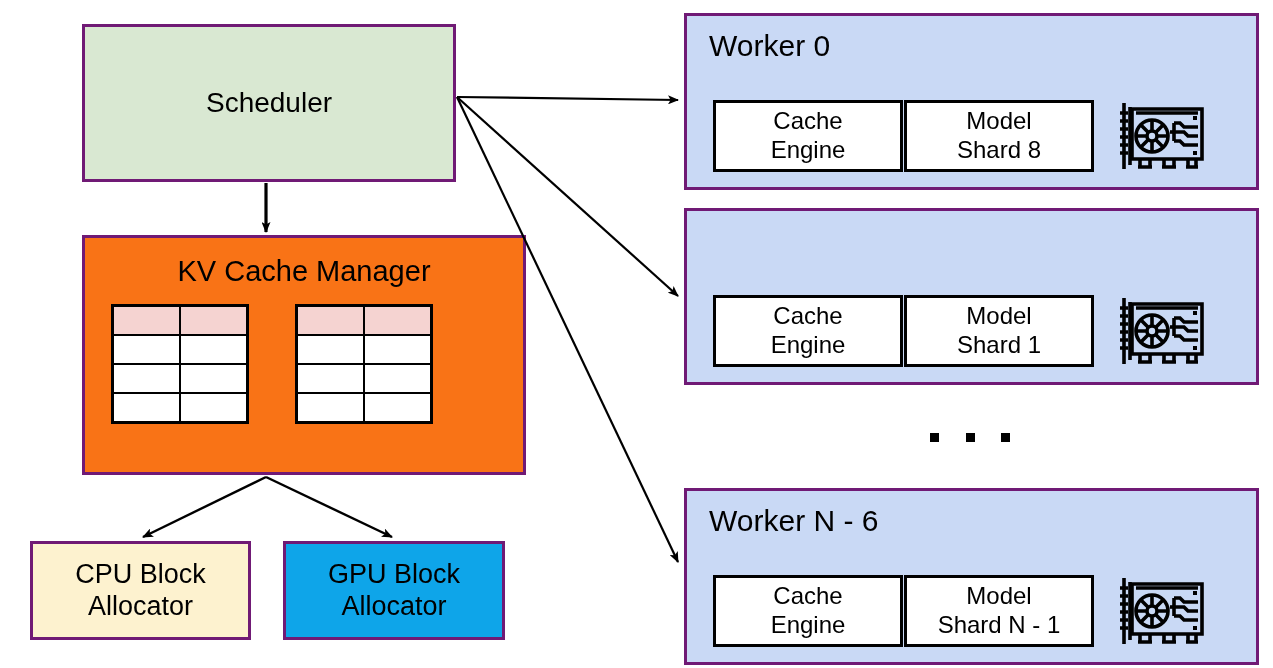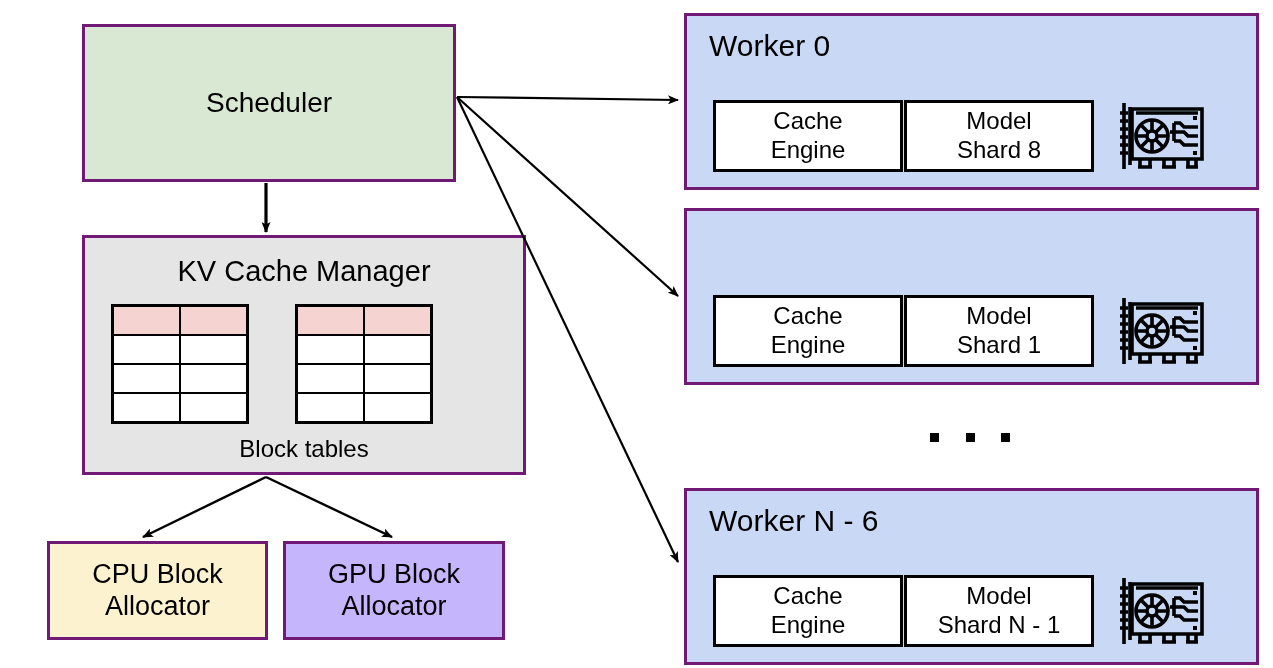--- a/index.html
+++ b/index.html
@@ -33,21 +33,21 @@
   }
   
   #scheduler {
     left: 82px; top: 24px; width: 374px; height: 158px;
     background: #d9e8d2;
     font-size: 28px;
   }
   
   #kv-manager {
     left: 82px; top: 235px; width: 444px; height: 240px;
-    background: #e5e5e5;
+    background: #f97316;
     display: block;
     padding-left: 48px;
   }
   #kv-title {
     position: absolute;
     left: 0; top: 16px; width: 100%;
     text-align: center;
     font-size: 29px;
   }
   #block-tables-wrap {
@@ -73,27 +73,27 @@
     background: #f5d3d1;
   }
   #block-tables-label {
     position: absolute;
     left: 0; bottom: 9px; width: 100%;
     text-align: center;
     font-size: 24px;
   }
   
   #cpu-allocator {
-    left: 47px; top: 541px; width: 221px; height: 99px;
+    left: 30px; top: 541px; width: 221px; height: 99px;
     background: #fdf2cf;
     font-size: 27px;
   }
   #gpu-allocator {
     left: 283px; top: 541px; width: 222px; height: 99px;
-    background: #c4b5fd;
+    background: #0ea5e9;
     font-size: 27px;
   }
   
   .worker {
     left: 684px;
     width: 575px;
     height: 177px;
     background: #c9d9f5;
     display: block;
   }
@@ -205,21 +205,20 @@
               <td></td>
             </tr>
         <tr>
               <td></td>
               <td></td>
             </tr>
       </tbody>
         </table>
     </div>
 
-    <div id="block-tables-label">Block tables</div>
   </div>
 
   <div class="node" id="cpu-allocator">
     <span>
       <span>CPU Block</span><br>
       <span>Allocator</span>
     </span>
   </div>
 
   <div class="node" id="gpu-allocator">

